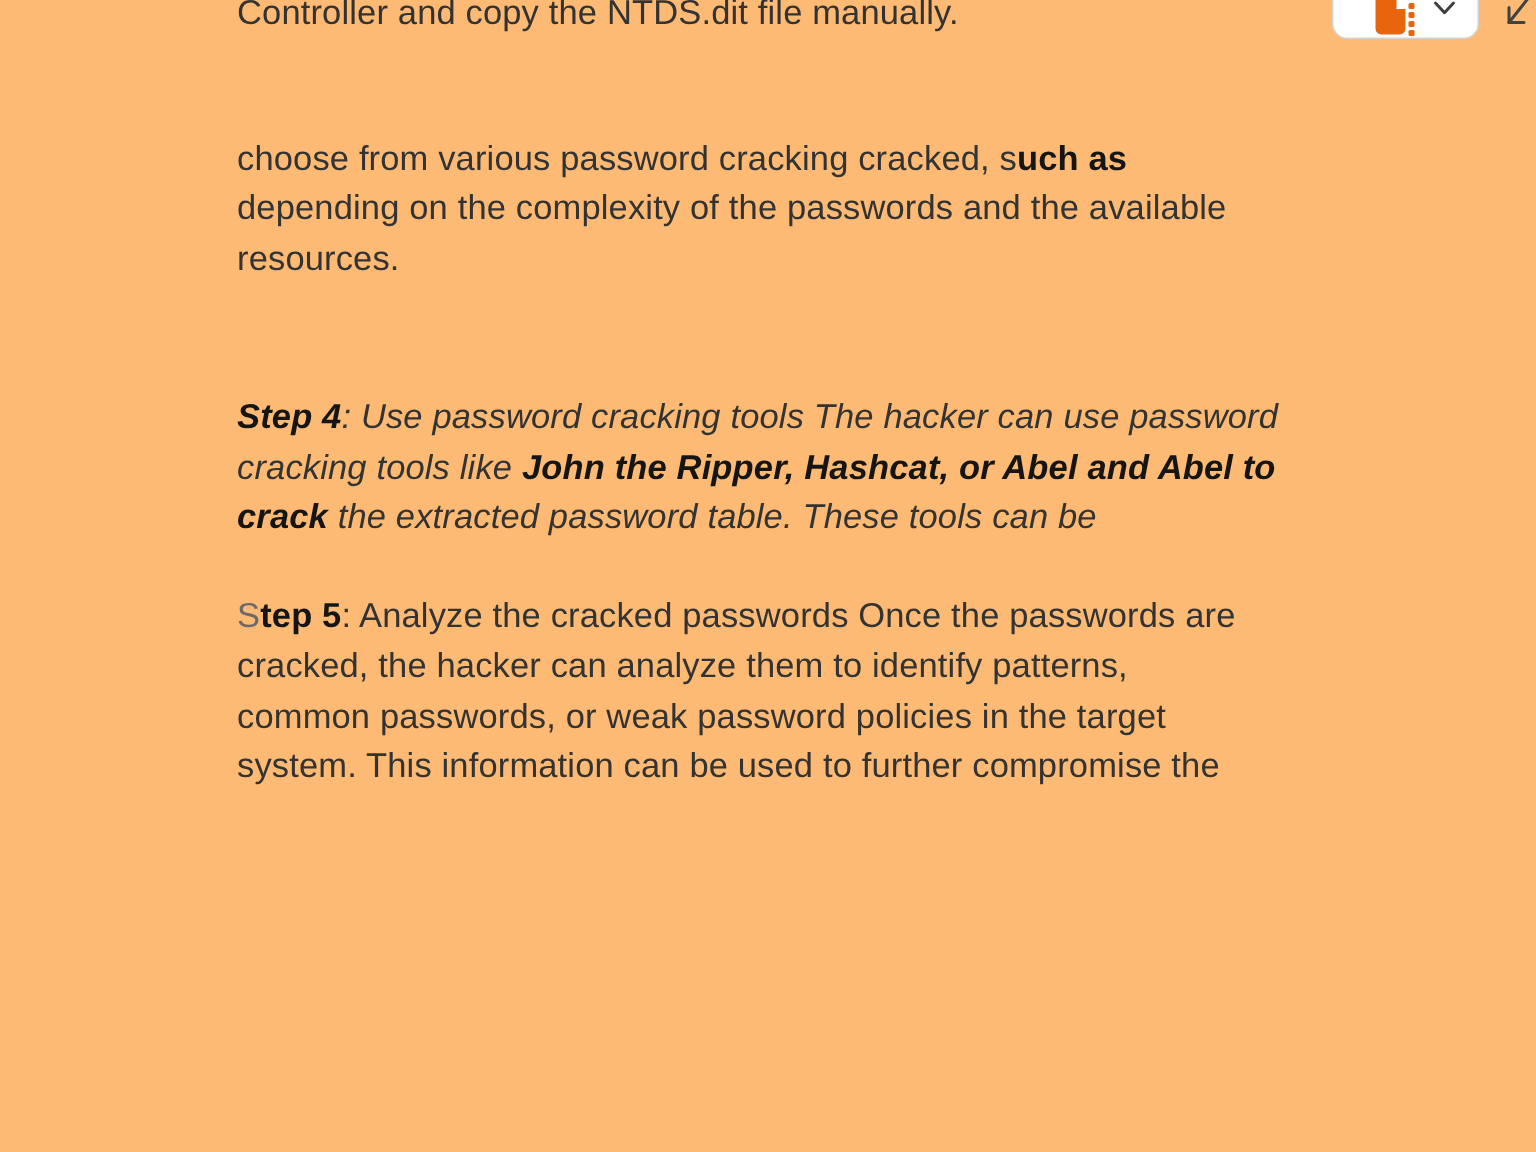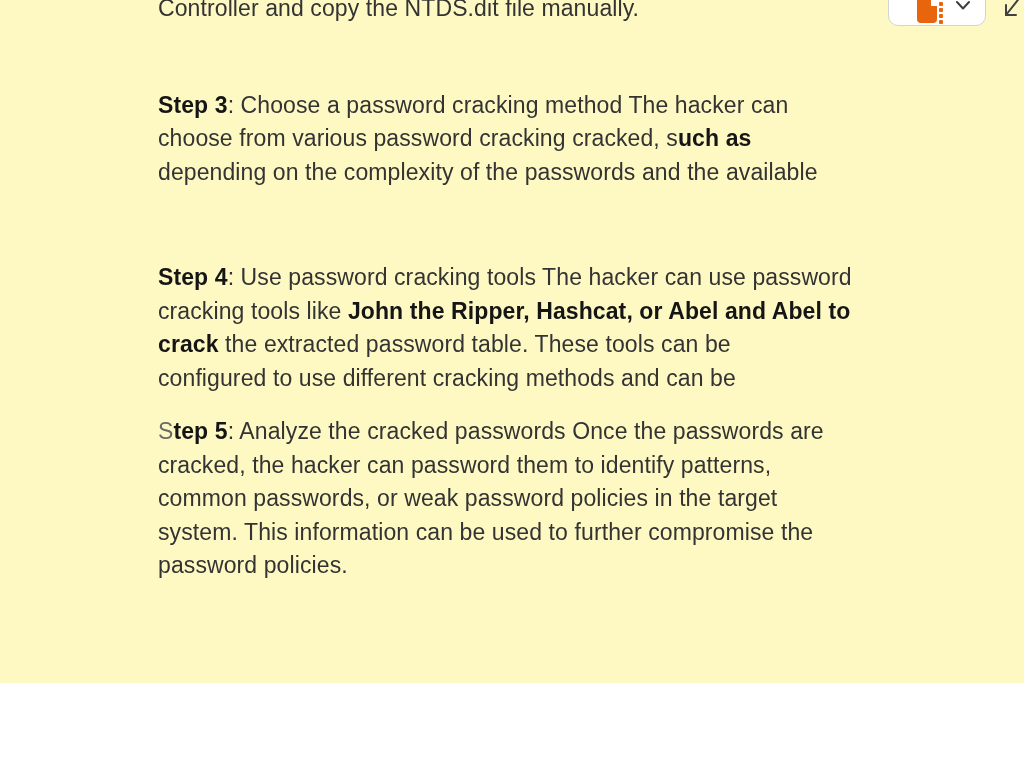--- a/index.html
+++ b/index.html
@@ -2,37 +2,37 @@
 <html><head>
 <meta charset="utf-8">
 <style>
   html, body {
     margin: 0; padding: 0;
     width: 1024px; height: 768px;
     background: #ffffff;
     overflow: hidden;
     font-family: "Liberation Sans", sans-serif;
   }
-  .stage { position: relative; width: 1024px; height: 683px; background:#fef9c3; }
+  .stage { position: relative; width: 1024px; height: 768px; background:#fdba74; }
 
   
   .answer {
     position: absolute;
     left: 158px; top: 0;
     width: 830px;
     font-size: 23px;
     line-height: 33.5px;
     color: #333333;
     letter-spacing: 0.1px;
   }
   .para { white-space: nowrap; }
   .para:nth-child(1) { margin-top: -8px; }
   .para:nth-child(2) { margin-top: 63px; }
-  .para:nth-child(3) { margin-top: 72px; }
-  .para:nth-child(4) { margin-top: 20px; }
+  .para:nth-child(3) { margin-top: 72px; font-style: italic; }
+  .para:nth-child(4) { margin-top: 32px; }
   .para strong { color: #151515; font-weight: 700; }
   .para .dim { color: #6a6a6a; }
 
   
   .notebook-btn {
     position: absolute;
     left: 888px; top: -18px;
     width: 98px; height: 44px;
     background: #ffffff;
     border: 1.5px solid #d4d4d4;
@@ -78,36 +78,34 @@
 </head>
 <body>
 
 <div class="stage">
 
   <div class="answer">
       <div class="para">
         <div class="line"><span>Controller and copy the NTDS.dit file manually.</span></div>
       </div>
       <div class="para">
-        <div class="line"><strong>Step 3</strong><span>: Choose a password cracking method The hacker can</span></div>
         <div class="line"><span>choose from various password cracking cracked, s</span><strong>uch as</strong></div>
         <div class="line"><span>depending on the complexity of the passwords and the available</span></div>
+        <div class="line"><span>resources.</span></div>
       </div>
       <div class="para">
         <div class="line"><strong>Step 4</strong><span>: Use password cracking tools The hacker can use password</span></div>
         <div class="line"><span>cracking tools like </span><strong>John the Ripper, Hashcat, or Abel and Abel to</strong></div>
         <div class="line"><strong>crack</strong><span> the extracted password table. These tools can be</span></div>
-        <div class="line"><span>configured to use different cracking methods and can be</span></div>
       </div>
       <div class="para">
         <div class="line"><span class="dim">S</span><strong>tep 5</strong><span>: Analyze the cracked passwords Once the passwords are</span></div>
-        <div class="line"><span>cracked, the hacker can password them to identify patterns,</span></div>
+        <div class="line"><span>cracked, the hacker can analyze them to identify patterns,</span></div>
         <div class="line"><span>common passwords, or weak password policies in the target</span></div>
         <div class="line"><span>system. This information can be used to further compromise the</span></div>
-        <div class="line"><span>password policies.</span></div>
       </div>
     </div>
 
   <div class="notebook-btn">
     <div class="nb-icon">
       <div class="nb-body">
         <div class="nb-notch"></div>
       </div>
       <div class="nb-dash d1"></div>
       <div class="nb-dash d2"></div>

